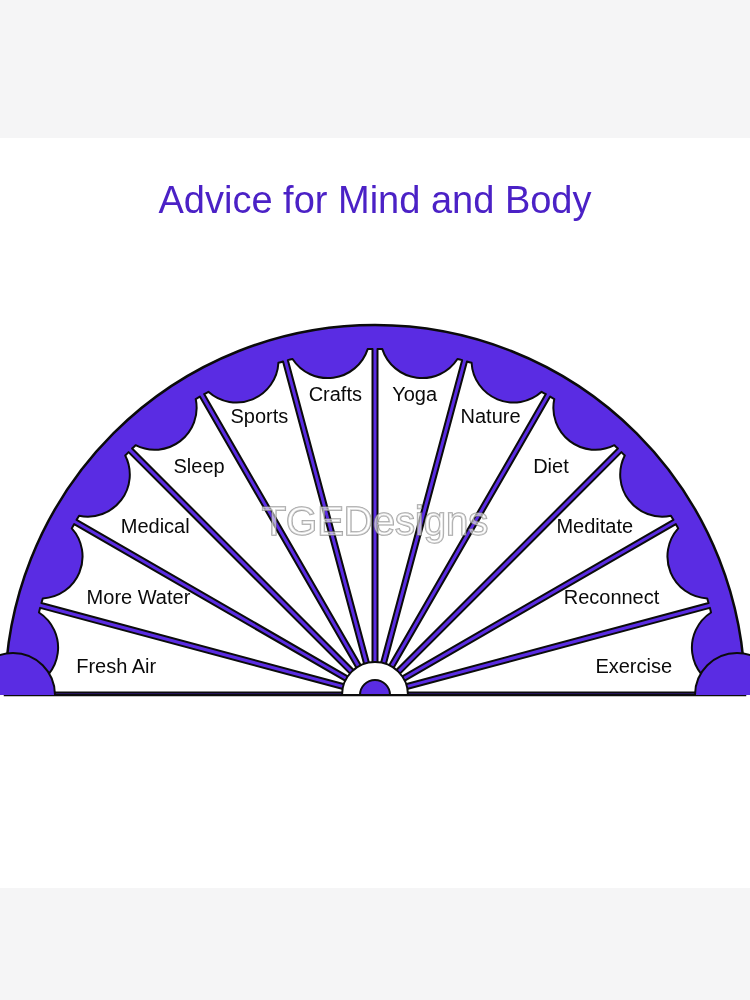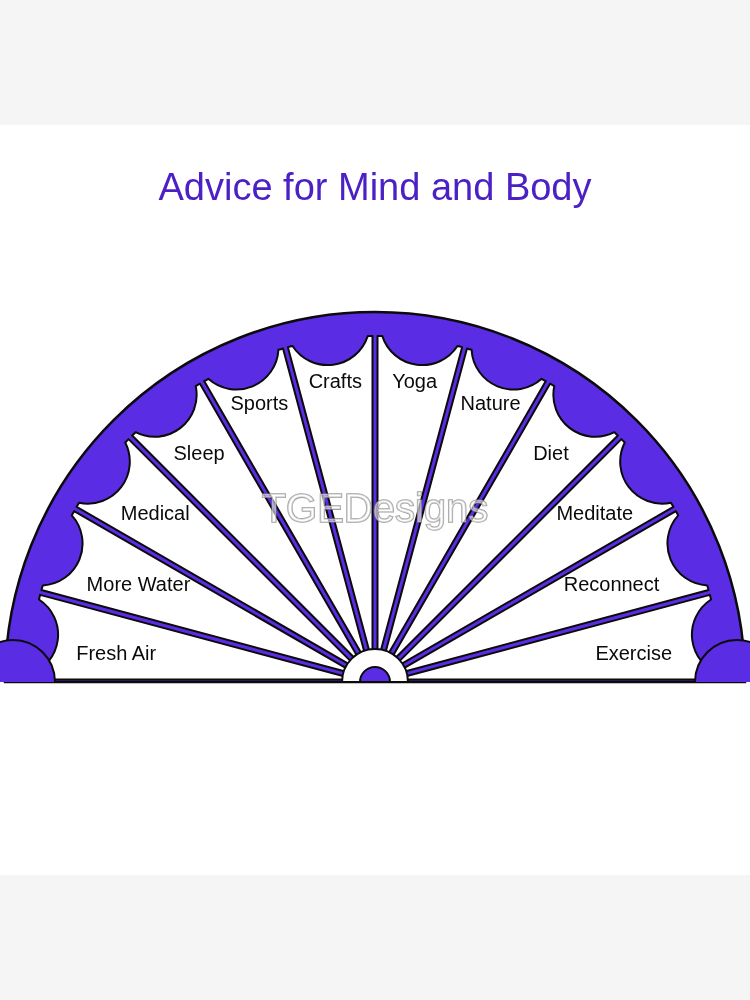--- a/index.html
+++ b/index.html
@@ -2,21 +2,21 @@
 <html><head>
 <meta charset="utf-8">
 <style>
   html,body{margin:0;padding:0;}
   body{
     width:750px;height:1000px;position:relative;overflow:hidden;
     background:#f5f5f6;
     font-family:"Liberation Sans", sans-serif;
   }
   .canvas{
-    position:absolute;left:0;top:125px;width:750px;height:750px;
+    position:absolute;left:0;top:138px;width:750px;height:750px;
     background:#ffffff;
   }
   .title{
     position:absolute;left:0;top:41px;width:750px;
     text-align:center;
     font-size:38px;
     letter-spacing:0px;
     color:#4b21c6;
   }
   svg{position:absolute;left:0;top:0;}

